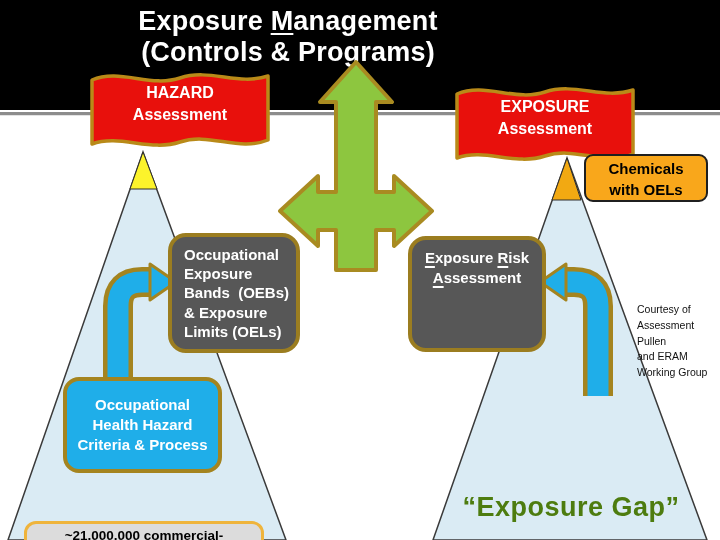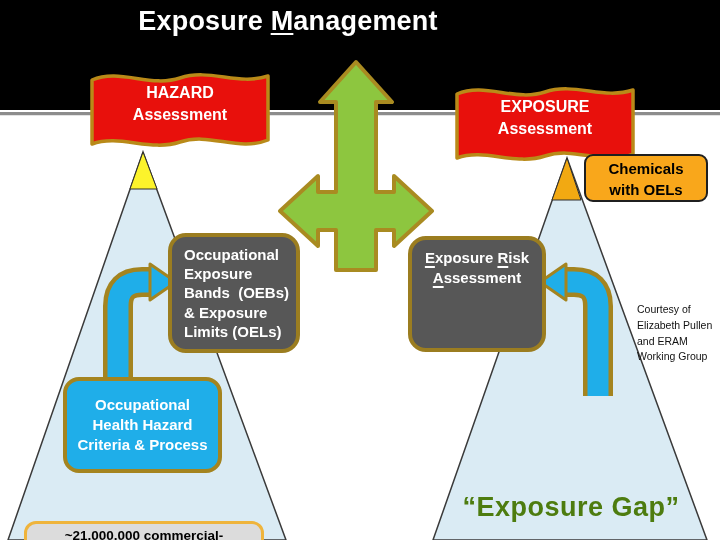--- a/index.html
+++ b/index.html
@@ -61,20 +61,21 @@
 </head>
 <body>
 
 <div id="slide">
 
   <div id="header-band" class="abs"></div>
   <div id="edge-strip" class="abs"></div>
 
   <div id="title" class="abs">
     <div><span>Exposure </span><span class="u">M</span><span>anagement</span></div>
+    <div>(Controls &amp; Programs)</div>
   </div>
 
   <svg class="abs" style="left:2px; top:148px;" width="288" height="392" viewBox="0 0 288 392">
     <polygon points="141,4 284,392 6,392" fill="#DAEBF4" stroke="#3a3a3a" stroke-width="1.5"></polygon>
     <polygon points="141,4 128,41 155,41" fill="#FCF32B" stroke="#2e2e2e" stroke-width="1"></polygon>
   </svg>
 
   <svg class="abs" style="left:425px; top:152px;" width="292" height="388" viewBox="0 0 292 388">
     <polygon points="142,6 282,388 8,388" fill="#DAEBF4" stroke="#3a3a3a" stroke-width="1.5"></polygon>
     <polygon points="142,6 127,48 156,48" fill="#F2A912" stroke="#2e2e2e" stroke-width="1"></polygon>
@@ -133,18 +134,18 @@
 Criteria &amp; Process</div>
   </div>
 
   <div id="label-chems" class="abs tag pre">Chemicals
 with OELs</div>
   <div id="label-commercial" class="abs tag pre">~21,000,000 commercial-
 available chemicals; &gt;107,000
 REACH</div>
 
   <div id="courtesy" class="abs pre">Courtesy of
-Elizabeth Pullen
+Assessment Pullen
 and ERAM
 Working Group</div>
   <div id="gap-text" class="abs">“Exposure Gap”</div>
 
 </div>
 
 </body></html>

